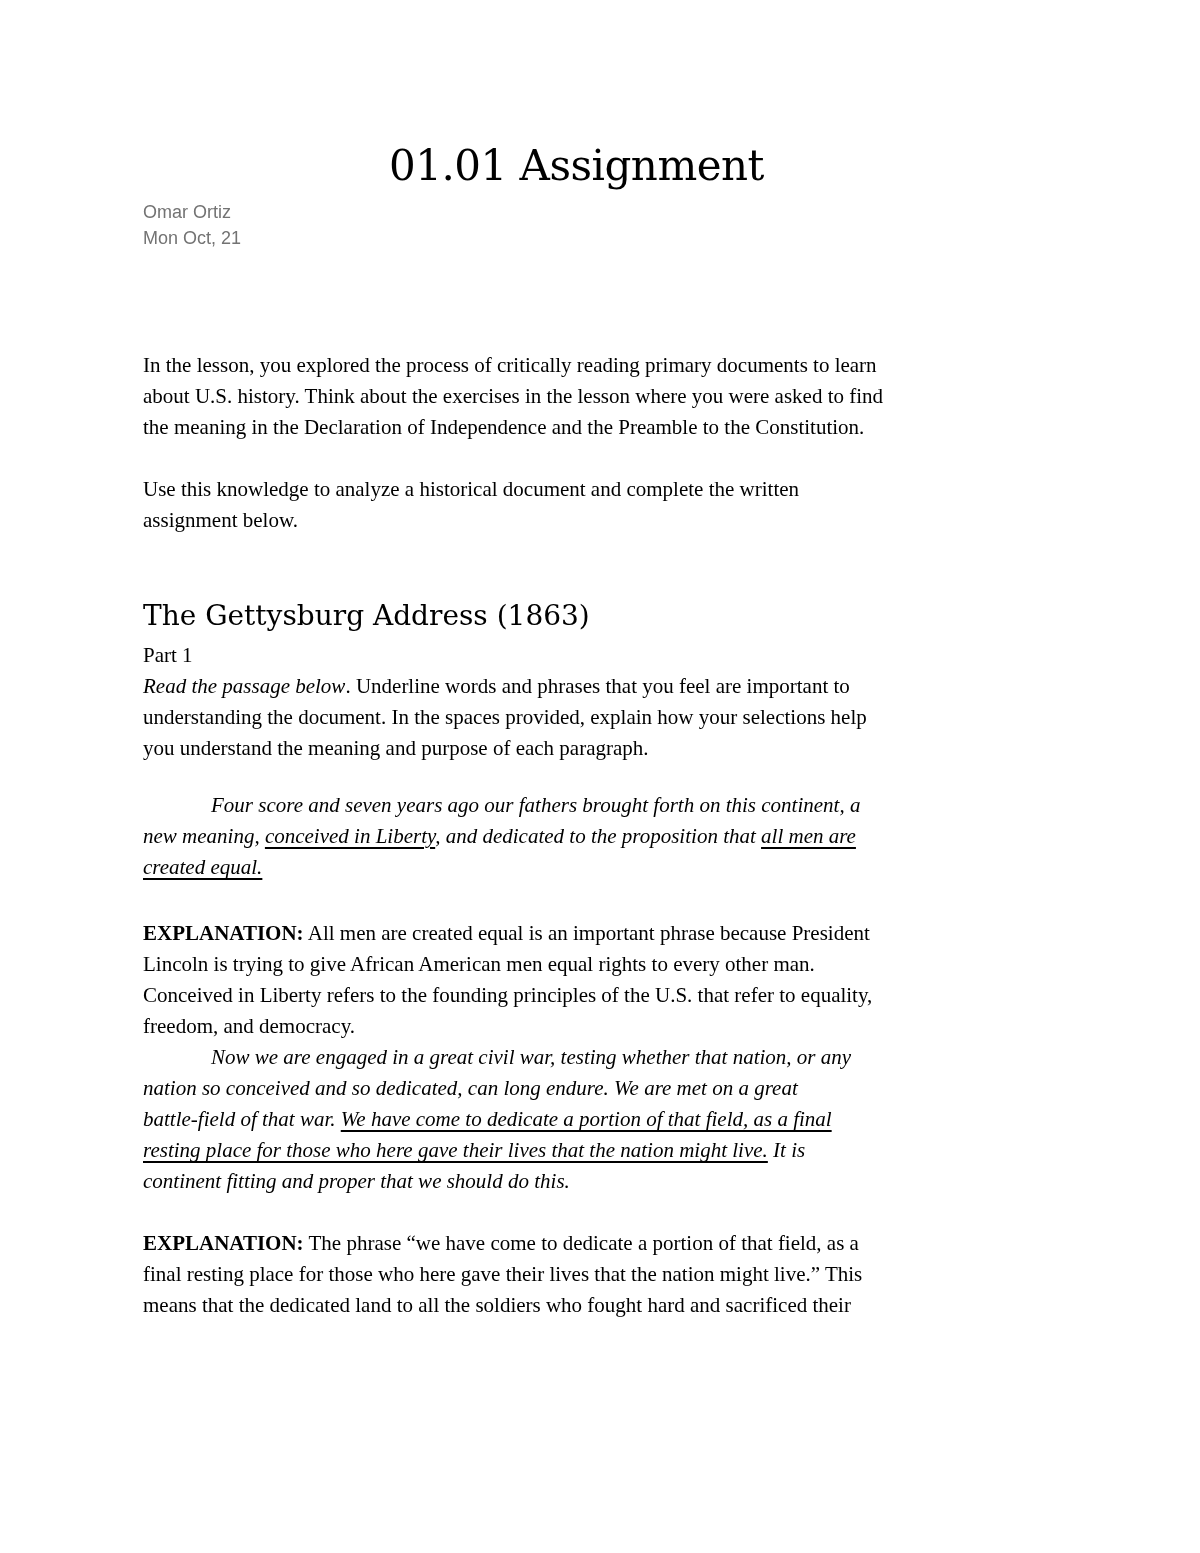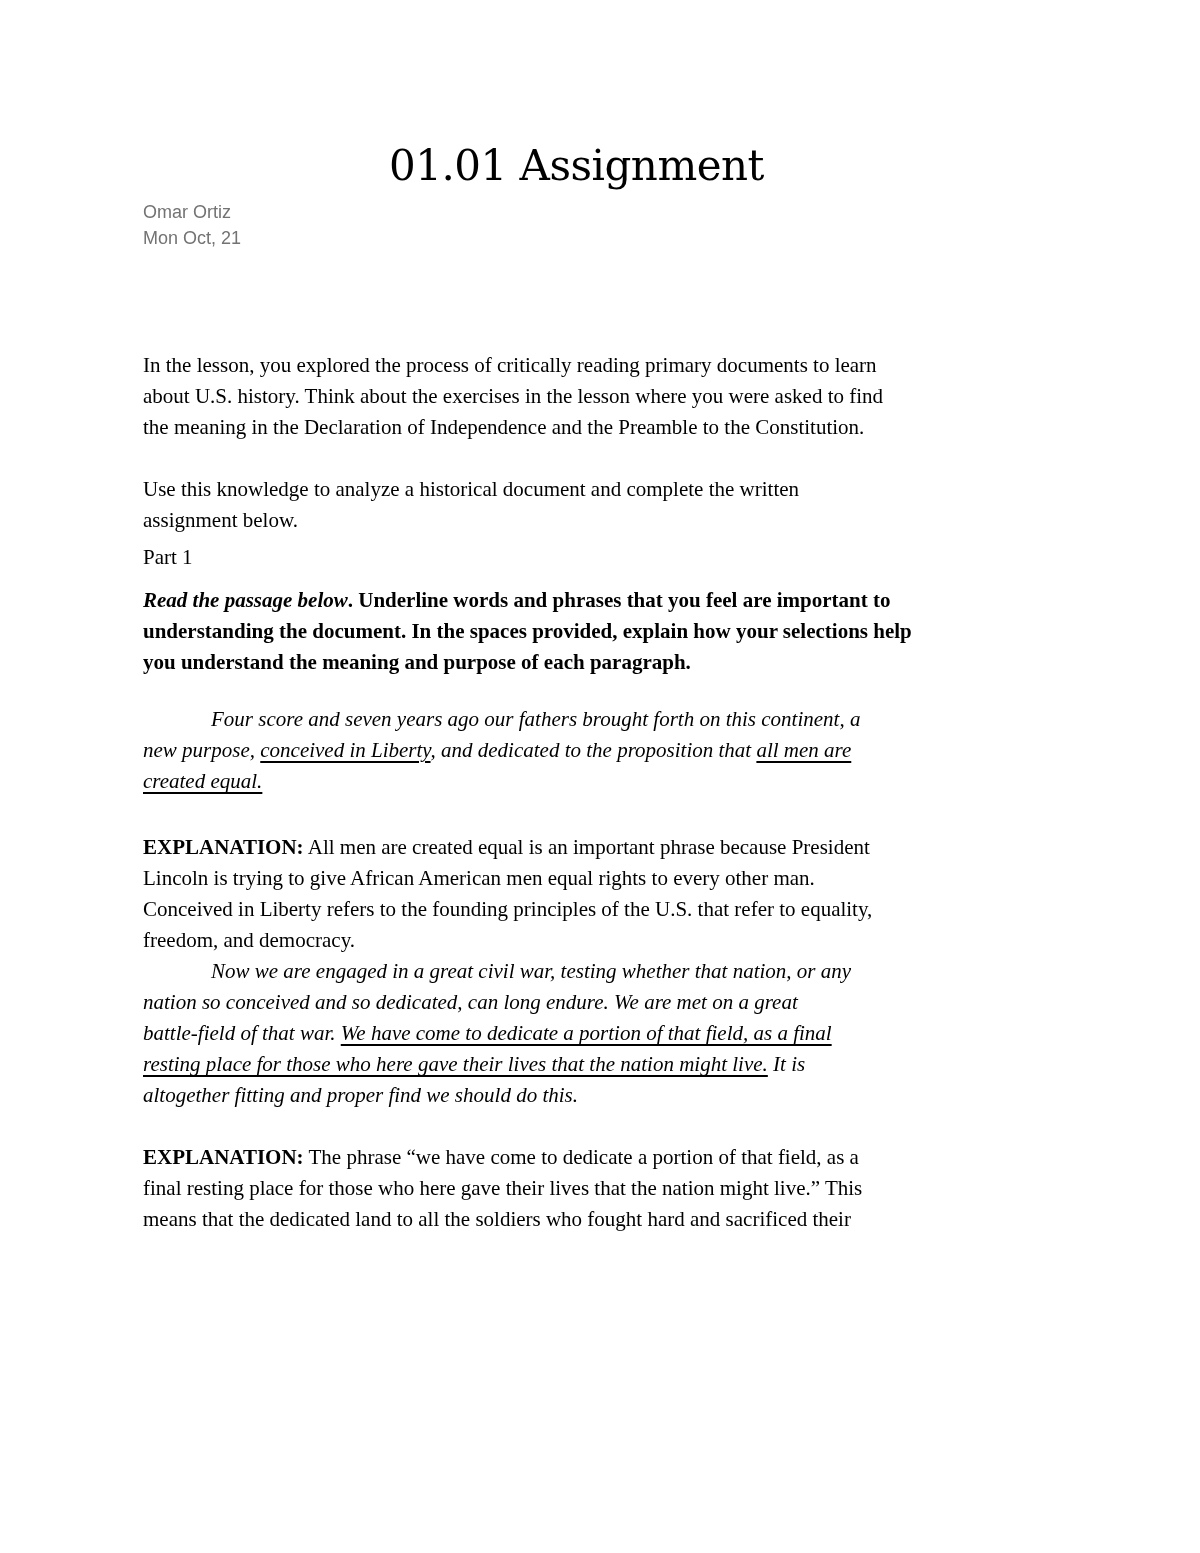--- a/index.html
+++ b/index.html
@@ -37,21 +37,21 @@
   .u{text-decoration:underline;text-decoration-thickness:2px;text-underline-offset:4px;}
   .passage .line{font-style:italic;}
   .section-heading{
     font-family:"DejaVu Serif","Liberation Serif",serif;
     font-size:28px;line-height:36px;font-weight:400;
     margin:62px 0 0 0;
   }
   #intro1{margin-top:99px;}
   #intro2{margin-top:31px;}
   .part-label{margin-top:6px;}
-  #instructions{margin-top:12px;font-weight:bold;}
+  #instructions{margin-top:0;}
   #passage1{margin-top:26px;}
   #expl1{margin-top:35px;}
   #passage2{}
   #expl2{margin-top:31px;}
 </style>
 </head>
 <body>
 
 <div class="page">
 
@@ -66,48 +66,49 @@
       <div class="line"><span>In the lesson, you explored the process of critically reading primary documents to learn</span></div>
       <div class="line"><span>about U.S. history. Think about the exercises in the lesson where you were asked to find</span></div>
       <div class="line"><span>the meaning in the Declaration of Independence and the Preamble to the Constitution.</span></div>
     </div>
 
   <div id="intro2" class="body">
       <div class="line"><span>Use this knowledge to analyze a historical document and complete the written</span></div>
       <div class="line"><span>assignment below.</span></div>
     </div>
 
+  <h2 class="section-heading">The Gettysburg Address (1863)</h2>
 
   <div class="body part-label">Part 1</div>
 
   <div id="instructions" class="body">
       <div class="line"><span class="i">Read the passage below</span><span>. Underline words and phrases that you feel are important to</span></div>
       <div class="line"><span>understanding the document. In the spaces provided, explain how your selections help</span></div>
       <div class="line"><span>you understand the meaning and purpose of each paragraph.</span></div>
     </div>
 
   <div id="passage1" class="body passage">
       <div class="line"><span class="tab"></span><span>Four score and seven years ago our fathers brought forth on this continent, a</span></div>
-      <div class="line"><span>new purpose, </span><span class="u">conceived in Liberty</span><span>, and dedicated to the proposition that </span><span class="u">all men are</span></div>
+      <div class="line"><span>new meaning, </span><span class="u">conceived in Liberty</span><span>, and dedicated to the proposition that </span><span class="u">all men are</span></div>
       <div class="line"><span class="u">created equal.</span></div>
     </div>
 
   <div id="expl1" class="body">
       <div class="line"><span class="b">EXPLANATION:</span><span> All men are created equal is an important phrase because President</span></div>
       <div class="line"><span>Lincoln is trying to give African American men equal rights to every other man.</span></div>
       <div class="line"><span>Conceived in Liberty refers to the founding principles of the U.S. that refer to equality,</span></div>
       <div class="line"><span>freedom, and democracy.</span></div>
     </div>
 
   <div id="passage2" class="body passage">
       <div class="line"><span class="tab"></span><span>Now we are engaged in a great civil war, testing whether that nation, or any</span></div>
       <div class="line"><span>nation so conceived and so dedicated, can long endure. We are met on a great</span></div>
       <div class="line"><span>battle-field of that war. </span><span class="u">We have come to dedicate a portion of that field, as a final</span></div>
       <div class="line"><span class="u">resting place for those who here gave their lives that the nation might live.</span><span> It is</span></div>
-      <div class="line"><span>altogether fitting and proper find we should do this.</span></div>
+      <div class="line"><span>continent fitting and proper that we should do this.</span></div>
     </div>
 
   <div id="expl2" class="body">
       <div class="line"><span class="b">EXPLANATION:</span><span> The phrase “we have come to dedicate a portion of that field, as a</span></div>
       <div class="line"><span>final resting place for those who here gave their lives that the nation might live.” This</span></div>
       <div class="line"><span>means that the dedicated land to all the soldiers who fought hard and sacrificed their</span></div>
     </div>
 
 </div>
 

